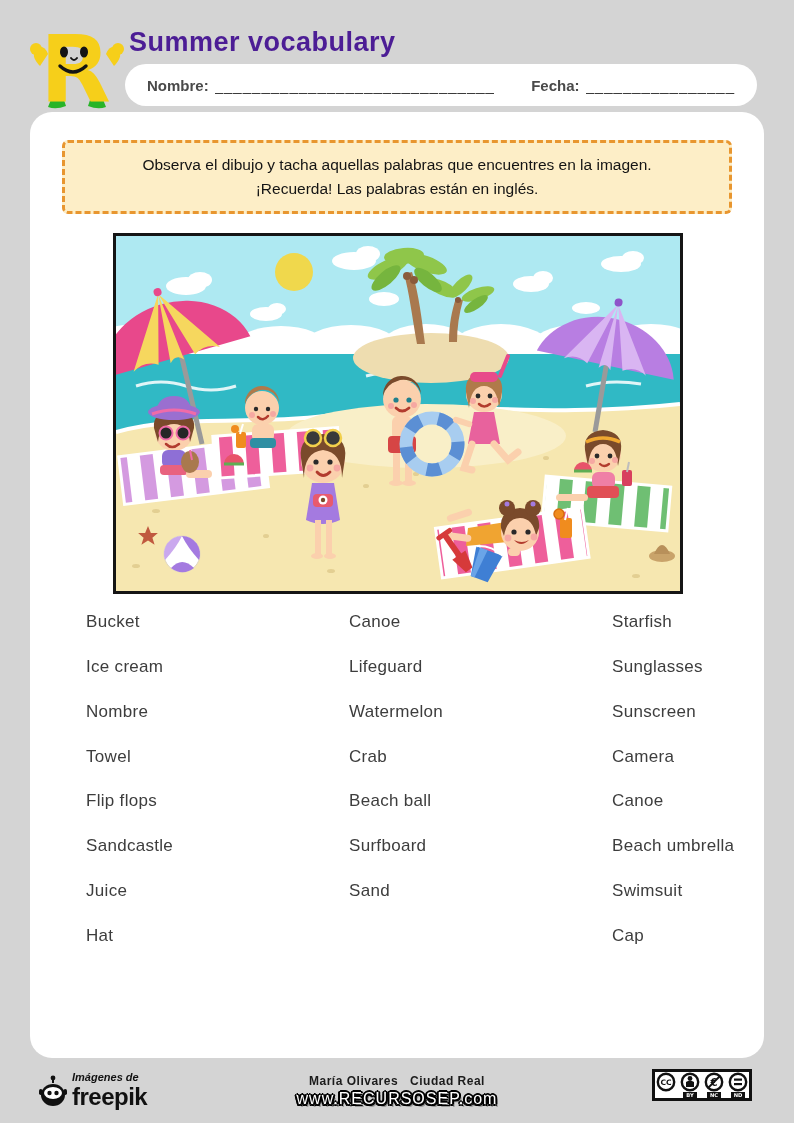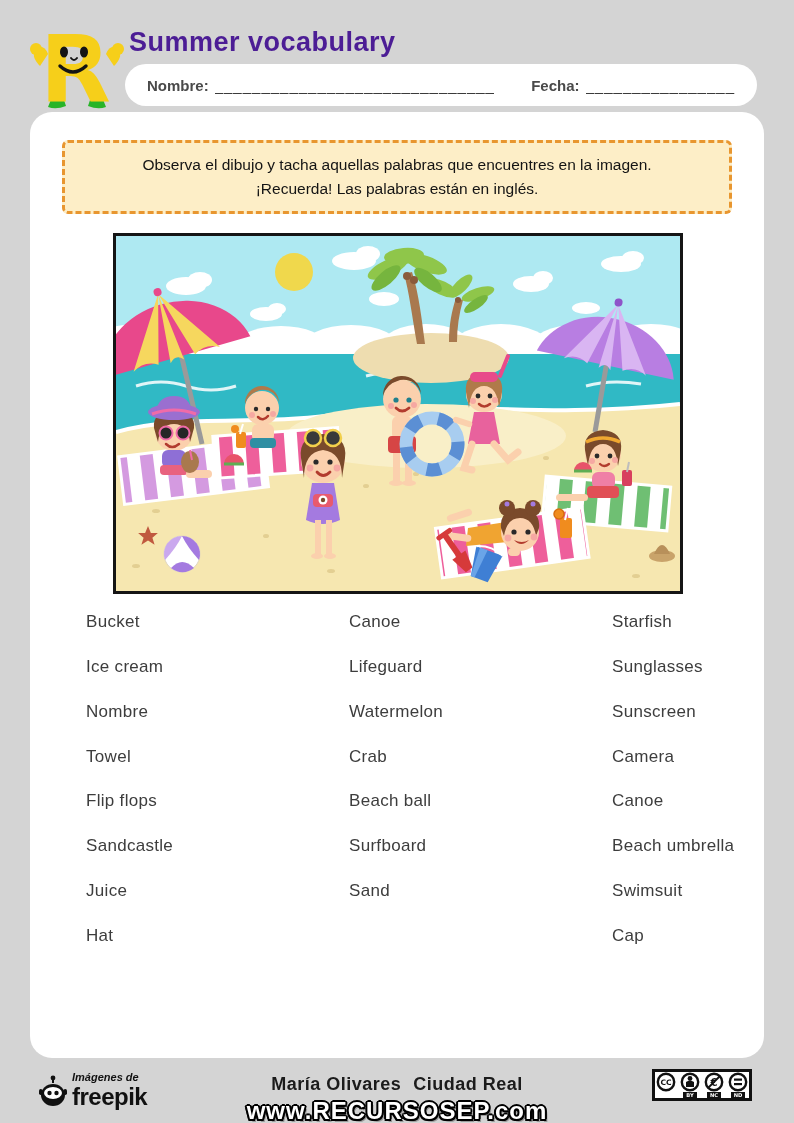--- a/index.html
+++ b/index.html
@@ -62,25 +62,25 @@
   }
 
   
   #freepik-block { left:38px; top:1072px; display:flex; align-items:flex-end; }
   #freepik-robot { width:30px; height:34px; margin-right:4px; }
   #freepik-texts { display:flex; flex-direction:column; line-height:1; }
   #freepik-small { font-size:11px; font-weight:bold; color:#111; margin-bottom:2px;font-style:italic; }
   #freepik-brand { font-size:24px; font-weight:bold; color:#111; letter-spacing:-.5px; }
 
   #credit-block { left:0; top:1074px; width:794px; text-align:center; }
-  #credit-names { font-size:18px; font-weight:bold; color:#1b1b1b; letter-spacing:.5px; }
+  #credit-names { font-size:12px; font-weight:bold; color:#1b1b1b; letter-spacing:.5px; }
   #credit-names .sp { display:inline-block; width:12px; }
   #site-url {
     margin-top:2px;
-    font-size:24px; font-weight:bold; letter-spacing:1px;
+    font-size:16px; font-weight:normal; letter-spacing:1px;
     color:#ffffff;
     text-shadow:
       2px 0 0 #000, -2px 0 0 #000, 0 2px 0 #000, 0 -2px 0 #000,
       1.5px 1.5px 0 #000, -1.5px -1.5px 0 #000, 1.5px -1.5px 0 #000, -1.5px 1.5px 0 #000,
       2.5px 2.5px 0 #9a9a9a;
   }
   #cc-badge { left:652px; top:1069px; width:100px; height:32px; }
 </style>
 </head>
 <body>

